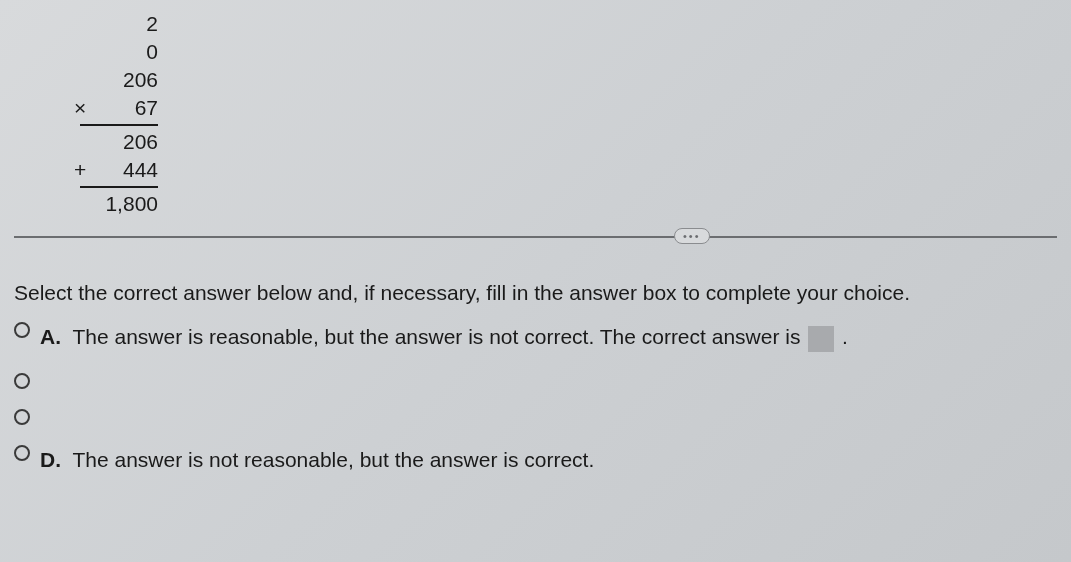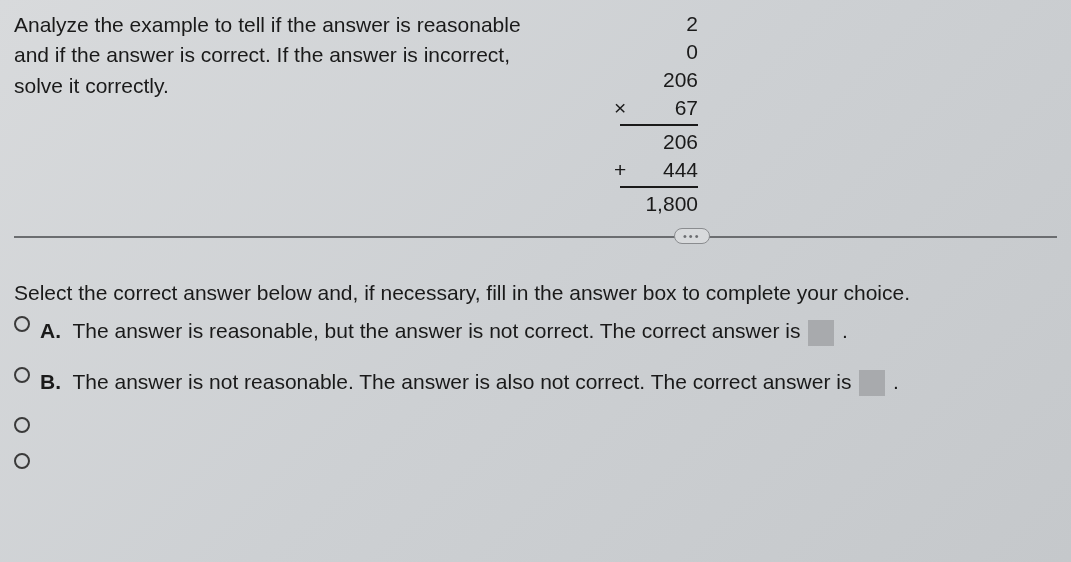--- a/index.html
+++ b/index.html
@@ -75,21 +75,21 @@
       border-radius: 10px;
       padding: 0 8px;
       font-size: 11px;
       letter-spacing: 2px;
       color: #6b6d70;
       line-height: 14px;
       height: 16px;
       cursor: pointer;
     }
     .instruction {
-      margin-bottom: 8px;
+      margin-bottom: 14px;
     }
     .choice-row {
       display: flex;
       align-items: flex-start;
       margin-bottom: 20px;
     }
     .radio-circle {
       width: 16px;
       height: 16px;
       border: 2px solid #3a3a3a;
@@ -111,21 +111,20 @@
       vertical-align: middle;
       margin: 0 2px;
       border: none;
       cursor: text;
     }
   </style>
 </head>
 <body>
 
 <div class="top-section">
-  <div class="question-text">Analyze the example to tell if the answer is reasonable and if the answer is correct. If the answer is incorrect, solve it correctly.</div>
 
   <div class="math-work">
     <div class="math-line">
         <span class="math-op"></span>
         <span class="math-val">2</span>
       </div>
     <div class="math-line">
         <span class="math-op"></span>
         <span class="math-val">0</span>
       </div>
@@ -166,27 +165,25 @@
   <span>
     <span class="choice-letter">A.</span>
     <span>The answer is reasonable, but the answer is not correct. The correct answer is </span>
     <span class="answer-box"></span>
     <span>.</span>
   </span>
 </div>
 
 <div class="choice-row">
   <span class="radio-circle"></span>
-  <span>
-    <span class="choice-letter">B.</span>
-    <span>The answer is not reasonable. The answer is also not correct. The correct answer is </span>
-    <span class="answer-box"></span>
-    <span>.</span>
-  </span>
 </div>
 
 <div class="choice-row">
   <span class="radio-circle"></span>
 </div>
 
 <div class="choice-row">
   <span class="radio-circle"></span>
+  <span>
+    <span class="choice-letter">D.</span>
+    <span>The answer is not reasonable, but the answer is correct.</span>
+  </span>
 </div>
 
 </body></html>

